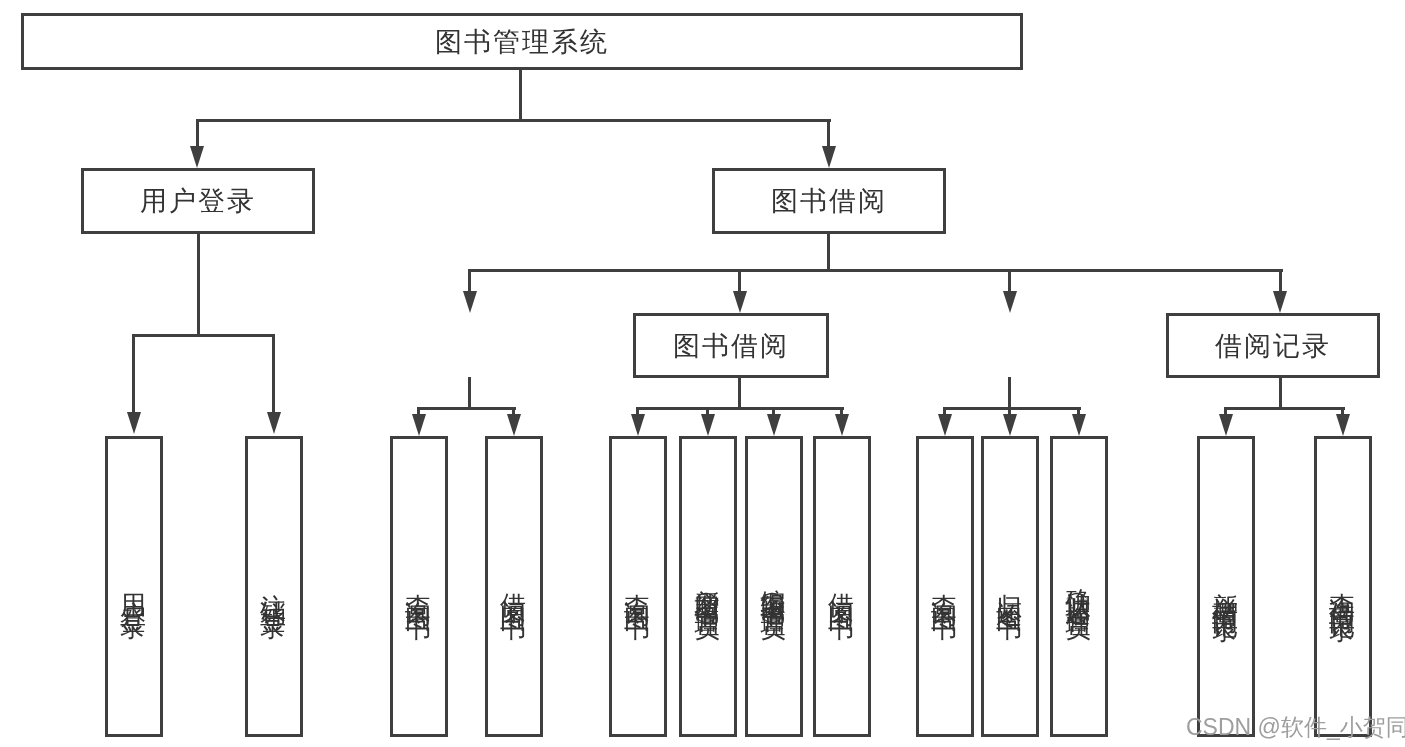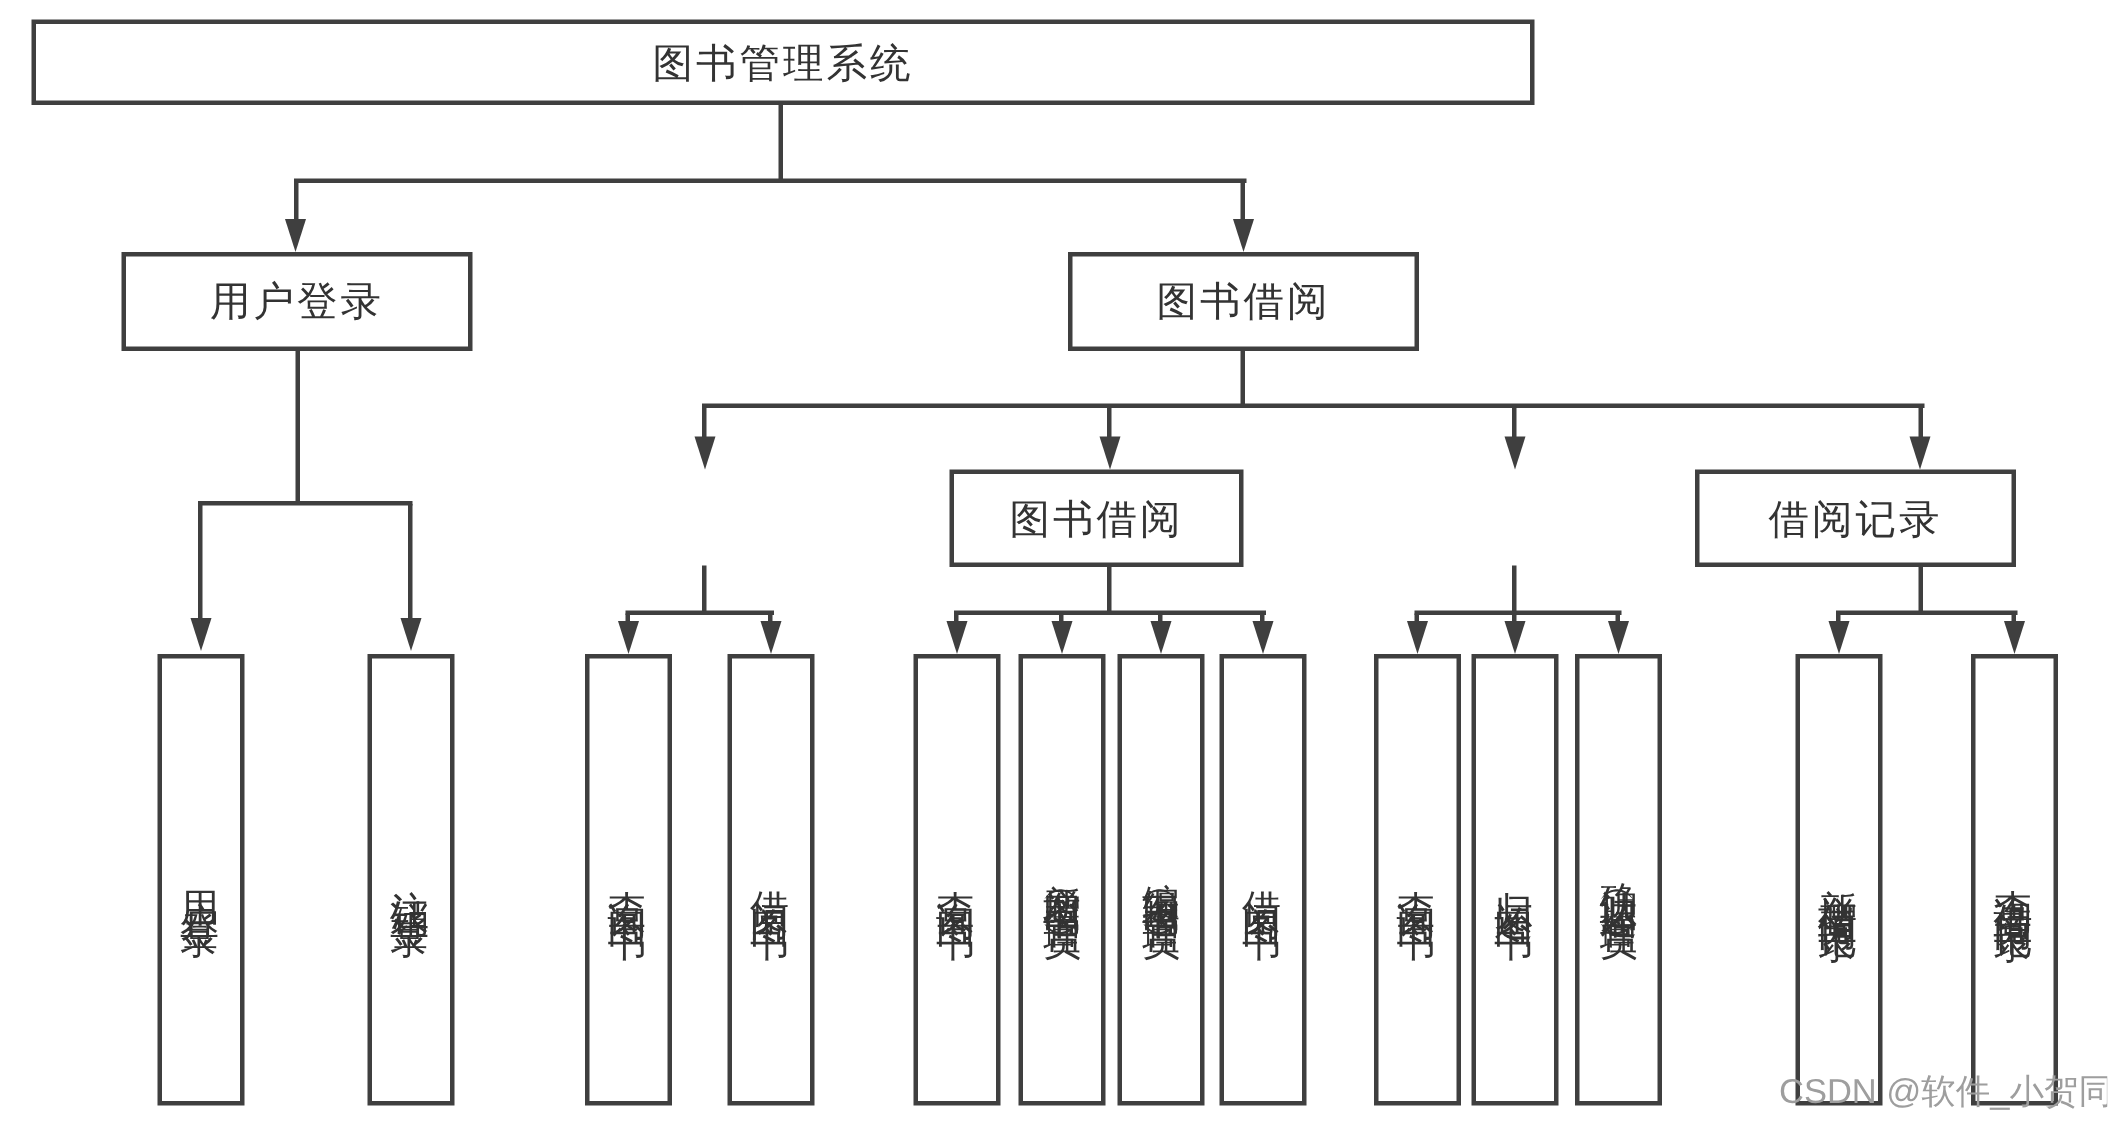--- a/index.html
+++ b/index.html
@@ -73,21 +73,21 @@
     <div class="ln" style="left:738px;top:271px;width:3px;height:21px"></div>
     <div class="ln" style="left:1008px;top:271px;width:3px;height:21px"></div>
     <div class="ln" style="left:1279px;top:271px;width:3px;height:21px"></div>
     <div class="ar" style="left:463px;top:291px"></div>
     <div class="ar" style="left:733px;top:291px"></div>
     <div class="ar" style="left:1003px;top:291px"></div>
     <div class="ar" style="left:1273px;top:291px"></div>
   </div>
 
   <div class="box hbox" style="left:633px;top:313px;width:196px;height:65px">图书借阅</div>
-  <div class="box hbox" style="left:1130px;top:313px;width:214px;height:65px">借阅记录</div>
+  <div class="box hbox" style="left:1166px;top:313px;width:214px;height:65px">借阅记录</div>
 
   <div>
     <div class="ln" style="left:468px;top:377px;width:3px;height:31px"></div>
     <div class="ln" style="left:417px;top:407px;width:99px;height:3px"></div>
     <div class="ln" style="left:417px;top:409px;width:3px;height:7px"></div>
     <div class="ln" style="left:512px;top:409px;width:3px;height:7px"></div>
     <div class="ar" style="left:412px;top:414px"></div>
     <div class="ar" style="left:507px;top:414px"></div>
   </div>
 

